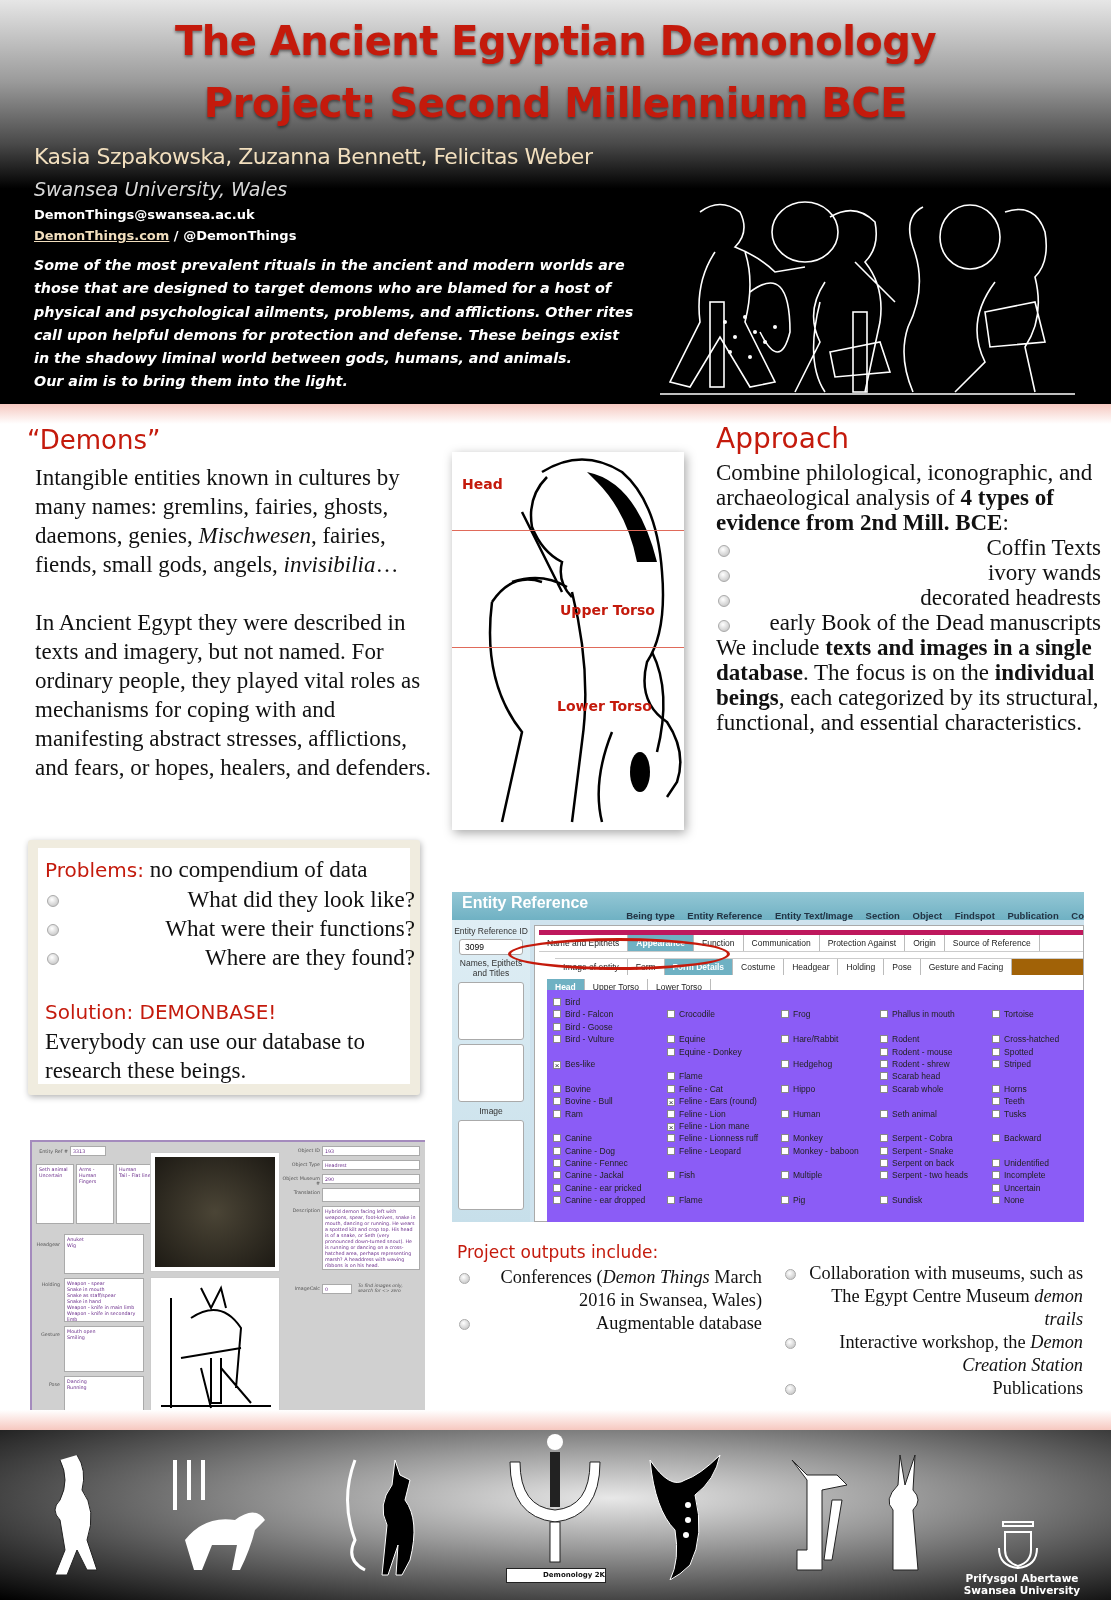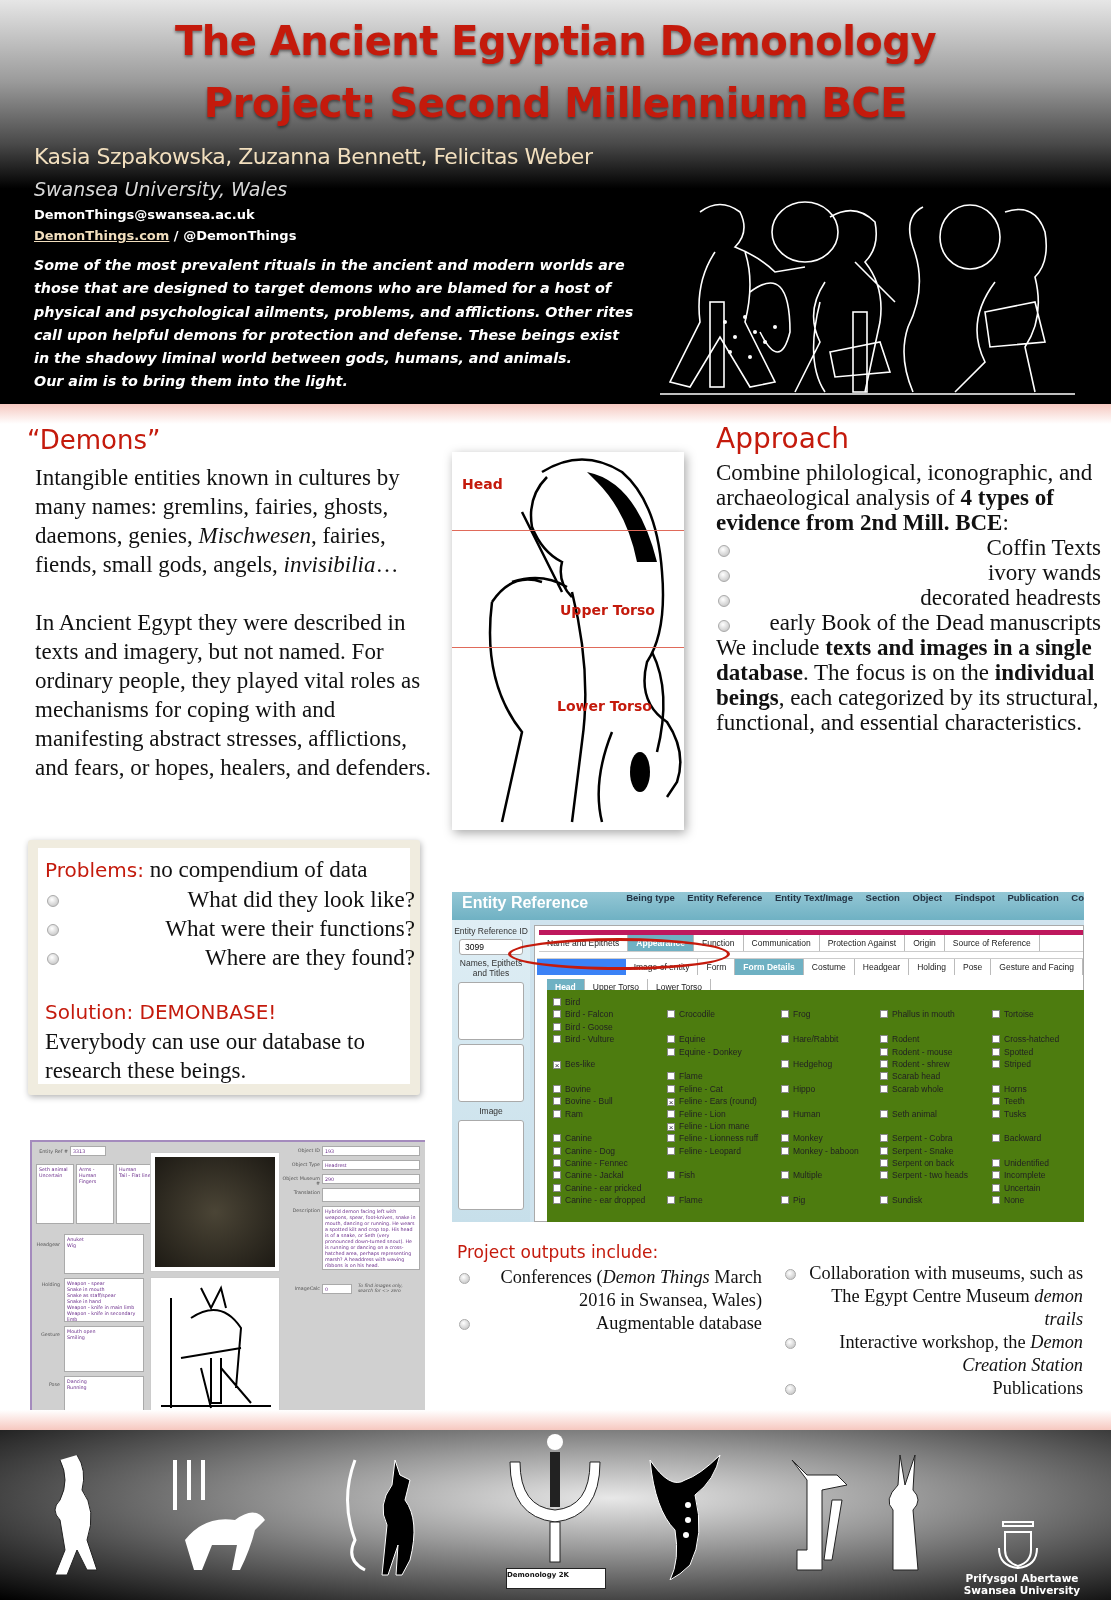--- a/index.html
+++ b/index.html
@@ -46,33 +46,33 @@
   .problems { position: absolute; left: 28px; top: 840px; width: 392px; height: 255px; background: #f0ecdf;
     box-shadow: 1px 2px 6px rgba(0,0,0,0.3); border-radius: 3px; }
   .problems-inner { position: absolute; left: 10px; top: 8px; width: 372px; height: 236px; background: #fff; }
   .prob-text { position: absolute; left: 17px; top: 18px; width: 380px; font-size: 23px; line-height: 29px; color: #111; }
   .prob-text .lbl { font-family: "DejaVu Sans", sans-serif; color: #c41a0c; font-size: 20px; }
 
   
   .db1 { position: absolute; left: 452px; top: 892px; width: 632px; height: 330px; background: #cfe3ee; overflow: hidden; }
   .db1-top { height: 28px; background: linear-gradient(#94c7d5, #6fb1c3); position: relative; }
   .db1-title { position: absolute; left: 10px; top: 2px; font-family: "Liberation Sans", sans-serif; font-weight: bold; font-size: 16px; color: #fff; }
-  .db1-nav { position: absolute; right: 0; top: 0; font-family: "Liberation Sans", sans-serif; font-weight: bold; font-size: 9.5px; color: #234; white-space: nowrap; }
+  .db1-nav { position: absolute; right: 0; top: 18px; font-family: "Liberation Sans", sans-serif; font-weight: bold; font-size: 9.5px; color: #234; white-space: nowrap; }
   .db1-nav span { margin-right: 10px; }
   .db1-left { position: absolute; left: 0; top: 28px; width: 78px; height: 302px; background: linear-gradient(#dfeef5, #c7dfea); }
   .db1-left .lab { font-family: "Liberation Sans", sans-serif; font-size: 8.5px; color: #333; text-align: center; }
   .db1-input { margin: 3px 7px; height: 16px; background: #fff; border: 1px solid #aaa; border-radius: 3px; font-family: "Liberation Sans", sans-serif; font-size: 8.5px; padding: 2px 5px; }
   .db1-box { margin: 4px 6px; height: 58px; background: #fff; border: 1px solid #aaa; border-radius: 3px; }
   .db1-main { position: absolute; left: 82px; top: 33px; width: 550px; height: 297px; background: #fff; border: 1px solid #aaa; }
   .tabs { display: flex; font-family: "Liberation Sans", sans-serif; font-size: 8.5px; color: #222; }
   .tabs div { padding: 3px 8px; border-right: 1px solid #bbb; background: #fff; }
   .tabs div.on { background: #6fb1c3; color: #fff; font-weight: bold; }
-  .tabs2 { margin: 6px 0 0 2px; background: #3b82f6; border-top: 1px solid #ccc; justify-content: flex-end; }
+  .tabs2 { margin: 6px 0 0 20px; background: #a16207; border-top: 1px solid #ccc; }
   .tabs3 { margin: 4px 0 0 12px; width: 534px; background: #fff; border-bottom: 1px solid #ccc; }
-  .checkgrid { position: absolute; left: 12px; top: 64px; width: 540px; height: 288px; background: #4d7c0f; }
+  .checkgrid { position: absolute; left: 12px; top: 64px; width: 540px; height: 288px; background: #8b5cf6; }
   .col { position: absolute; top: 6px; font-family: "Liberation Sans", sans-serif; font-size: 8.5px; color: #222; }
   .cb { height: 12.4px; line-height: 12.4px; white-space: nowrap; }
   .cb i { display: inline-block; width: 8px; height: 8px; background: #fff; border: 1px solid #888; margin-right: 4px; vertical-align: -1px; font-style: normal; font-size: 8px; line-height: 7px; text-align: center; color: #223; }
   .oval { position: absolute; left: 508px; top: 938px; width: 222px; height: 32px; border: 3px solid #c41a0c; border-radius: 50%; }
 
   
   .db2 { position: absolute; left: 30px; top: 1140px; width: 395px; height: 283px; background: #d0d0d0; border-top: 2px solid #a48bbd; border-left: 2px solid #a48bbd; border-bottom: 2px solid #a48bbd; font-family: "DejaVu Sans", sans-serif; font-size: 5px; color: #555; }
   .db2 .w { position: absolute; background: #fff; border: 1px solid #aaa; color: #6a2c8b; padding: 2px; font-size: 4.8px; line-height: 6px; }
   .db2 .l { position: absolute; text-align: right; font-size: 4.8px; }
 
@@ -80,21 +80,21 @@
   .outputs-h { position: absolute; left: 457px; top: 1242px; font-size: 17px; }
   .outputs-a { position: absolute; left: 457px; top: 1266px; width: 305px; font-size: 18.3px; line-height: 23px; color: #111; }
   .outputs-b { position: absolute; left: 783px; top: 1262px; width: 300px; font-size: 18.3px; line-height: 23px; color: #111; }
   .outputs-a ul.bul li::before, .outputs-b ul.bul li::before { top: 7px; width: 9px; height: 9px; }
 
   
   .footer-fade { position: absolute; left: 0; top: 1410px; width: 1111px; height: 20px; background: linear-gradient(#fff, #f6c8c0); }
   .footer { position: absolute; left: 0; top: 1430px; width: 1111px; height: 170px;
     background: radial-gradient(ellipse at 55% 40%, #e8e8e8 0%, #9a9a9a 35%, #3a3a3a 75%, #000 100%); }
   .glyph { position: absolute; top: 20px; height: 130px; }
-  .d2k { position: absolute; left: 506px; top: 1568px; width: 100px; height: 21px; background: #fff; border: 1px solid #222; font-family: "DejaVu Sans", sans-serif; font-size: 7px; font-weight: bold; text-align: left; line-height: 13px; color: #111; }
+  .d2k { position: absolute; left: 506px; top: 1568px; width: 100px; height: 15px; background: #fff; border: 1px solid #222; font-family: "DejaVu Sans", sans-serif; font-size: 7px; font-weight: bold; text-align: right; line-height: 13px; color: #111; padding-left: 24px; }
   .univ { position: absolute; left: 952px; top: 1572px; width: 140px; text-align: center; font-family: "DejaVu Sans", sans-serif; font-weight: bold; font-size: 10.5px; line-height: 12px; color: #fff; }
 </style>
 </head>
 <body>
 
 <div class="header">
   <div class="title">
     <div>The Ancient Egyptian Demonology</div>
     <div>Project: Second Millennium BCE</div>
   </div>

